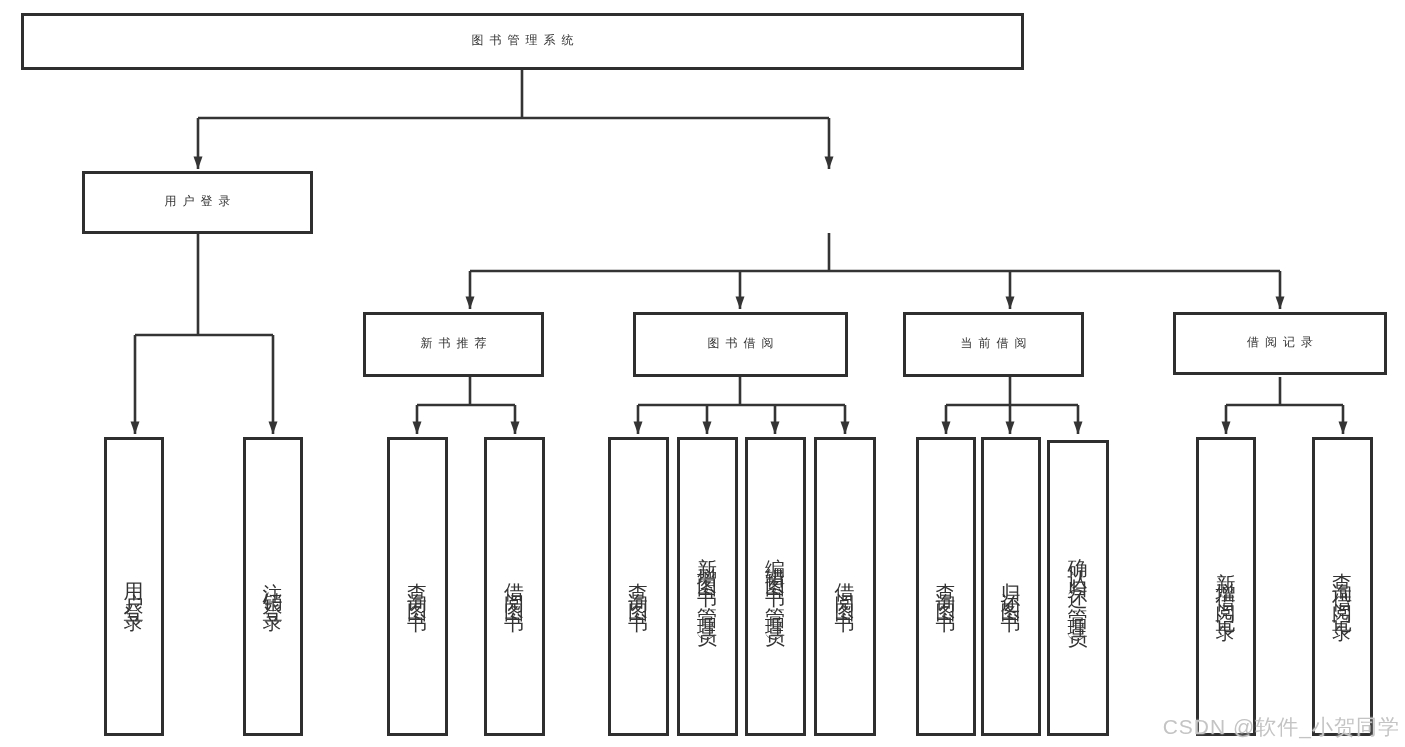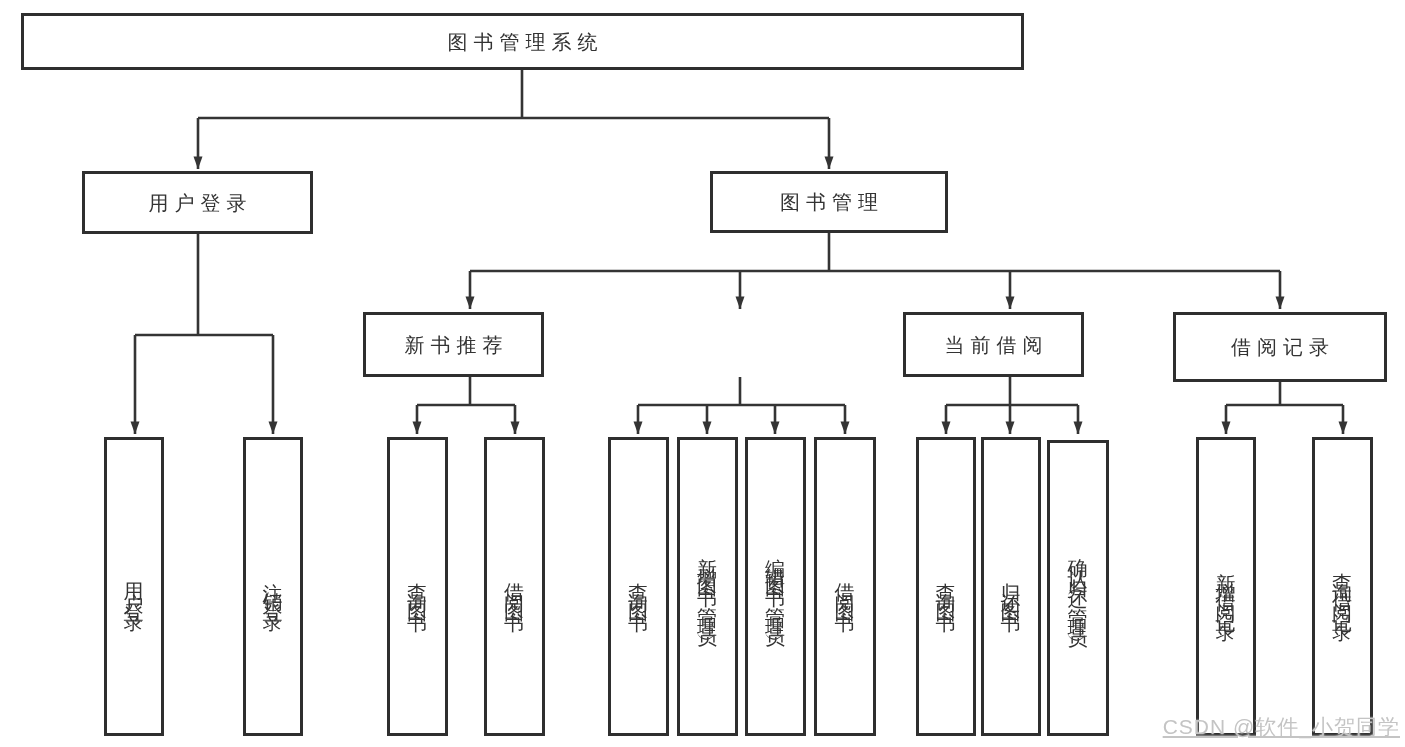--- a/index.html
+++ b/index.html
@@ -19,31 +19,32 @@
   .connectors path.skel, .connectors line.arrow{
     stroke:var(--line);stroke-width:2.6;fill:none;
   }
   .connectors marker path{fill:var(--line);stroke:none;}
   .node{
     position:absolute;box-sizing:border-box;background:var(--box-fill);
     border:3px solid var(--box-border);color:var(--text);
     display:flex;align-items:center;justify-content:center;
   }
   .h-node span{
-    font-size:20px;letter-spacing:6px;padding-left:6px;line-height:1.2;
+    font-size:12px;letter-spacing:6px;padding-left:6px;line-height:1.2;
     white-space:nowrap;
+    font-family:Liberation Mono, monospace;
   }
   .v-node span{
     writing-mode:vertical-rl;text-orientation:mixed;
     font-size:20px;letter-spacing:10px;line-height:1;
   }
   .watermark{
     position:absolute;right:5px;bottom:6px;z-index:5;
     font-size:21px;color:var(--watermark);letter-spacing:1px;
-    text-shadow:0 0 2px #ffffff;pointer-events:none;white-space:nowrap;text-decoration:underline;
+    text-shadow:0 0 2px #ffffff;pointer-events:none;white-space:nowrap;
   }
 </style>
 </head>
 <body>
 
 <div class="canvas">
 
   <svg class="connectors" viewBox="0 0 1405 747" xmlns="http://www.w3.org/2000/svg">
     <defs>
       <marker id="arw" viewBox="0 0 14 10" refX="13" refY="5" markerWidth="14" markerHeight="10" orient="auto" markerUnits="userSpaceOnUse">
@@ -85,31 +86,31 @@
     <line class="arrow" x1="1343" y1="405" x2="1343" y2="434" marker-end="url(#arw)"></line>
   </svg>
 
   <div class="node h-node" style="left:21px;top:13px;width:1003px;height:57px">
     <span>图书管理系统</span>
   </div>
 
   <div class="node h-node" style="left:82px;top:171px;width:231px;height:63px">
     <span>用户登录</span>
   </div>
-  <div class="node h-node" style="left:710px;top:171px;width:238px;height:62px">
-    <span>图书管理</span>
-  </div>
 
   <div class="node h-node" style="left:363px;top:312px;width:181px;height:65px">
     <span>新书推荐</span>
   </div>
+  <div class="node h-node" style="left:633px;top:312px;width:215px;height:65px">
+    <span>图书借阅</span>
+  </div>
   <div class="node h-node" style="left:903px;top:312px;width:181px;height:65px">
     <span>当前借阅</span>
   </div>
-  <div class="node h-node" style="left:1173px;top:312px;width:214px;height:70px">
+  <div class="node h-node" style="left:1173px;top:312px;width:214px;height:63px">
     <span>借阅记录</span>
   </div>
 
   <div class="node v-node" style="left:104px;top:437px;width:60px;height:299px">
     <span>用户登录</span>
   </div>
   <div class="node v-node" style="left:243px;top:437px;width:60px;height:299px">
     <span>注销登录</span>
   </div>
 

